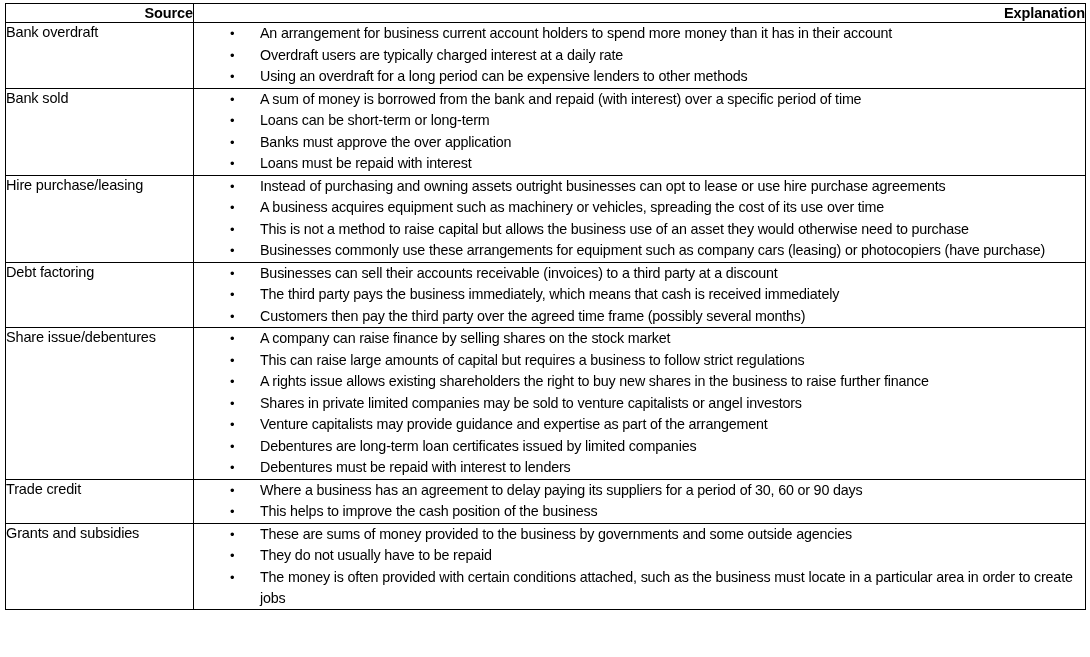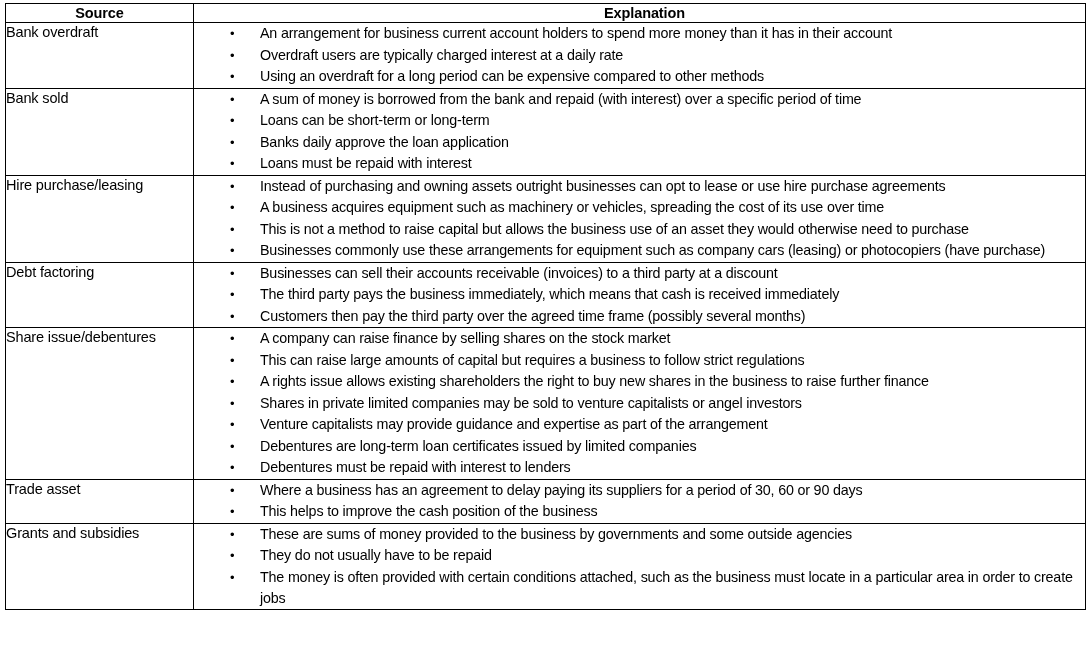--- a/index.html
+++ b/index.html
@@ -36,21 +36,21 @@
     vertical-align: top;
     padding: 0;
     background: #ffffff;
   }
 
   
   .hdr-cell {
     font-weight: bold;
     font-size: 14.5px;
     line-height: 18px;
-    text-align: center;
+    text-align: right;
     padding: 3px 6px 4px 8px;
     letter-spacing: -0.1px;
   }
   .hdr-cell.explanation-hdr { padding-left: 10px; }
 
   
   .source-cell {
     font-size: 14.5px;
     line-height: 18px;
     padding: 5px 6px 6px 8px;
@@ -110,40 +110,40 @@
               <li>
                 <span class="bullet-marker">•</span>
                 <span class="bullet-text">An arrangement for business current account holders to spend more money than it has in their account</span>
               </li>
               <li>
                 <span class="bullet-marker">•</span>
                 <span class="bullet-text">Overdraft users are typically charged interest at a daily rate</span>
               </li>
               <li>
                 <span class="bullet-marker">•</span>
-                <span class="bullet-text">Using an overdraft for a long period can be expensive compared to other methods</span>
+                <span class="bullet-text">Using an overdraft for a long period can be expensive lenders to other methods</span>
               </li>
             </ul>
           </td>
         </tr>
         <tr>
           <td class="source-cell">Bank sold</td>
           <td class="explanation-cell">
             <ul class="bullets">
               <li>
                 <span class="bullet-marker">•</span>
                 <span class="bullet-text">A sum of money is borrowed from the bank and repaid (with interest) over a specific period of time</span>
               </li>
               <li>
                 <span class="bullet-marker">•</span>
                 <span class="bullet-text">Loans can be short-term or long-term</span>
               </li>
               <li>
                 <span class="bullet-marker">•</span>
-                <span class="bullet-text">Banks daily approve the loan application</span>
+                <span class="bullet-text">Banks must approve the over application</span>
               </li>
               <li>
                 <span class="bullet-marker">•</span>
                 <span class="bullet-text">Loans must be repaid with interest</span>
               </li>
             </ul>
           </td>
         </tr>
         <tr>
           <td class="source-cell">Hire purchase/leasing</td>
@@ -216,21 +216,21 @@
                 <span class="bullet-text">Debentures are long-term loan certificates issued by limited companies</span>
               </li>
               <li>
                 <span class="bullet-marker">•</span>
                 <span class="bullet-text">Debentures must be repaid with interest to lenders</span>
               </li>
             </ul>
           </td>
         </tr>
         <tr>
-          <td class="source-cell">Trade asset</td>
+          <td class="source-cell">Trade credit</td>
           <td class="explanation-cell">
             <ul class="bullets">
               <li>
                 <span class="bullet-marker">•</span>
                 <span class="bullet-text">Where a business has an agreement to delay paying its suppliers for a period of 30, 60 or 90 days</span>
               </li>
               <li>
                 <span class="bullet-marker">•</span>
                 <span class="bullet-text">This helps to improve the cash position of the business</span>
               </li>

